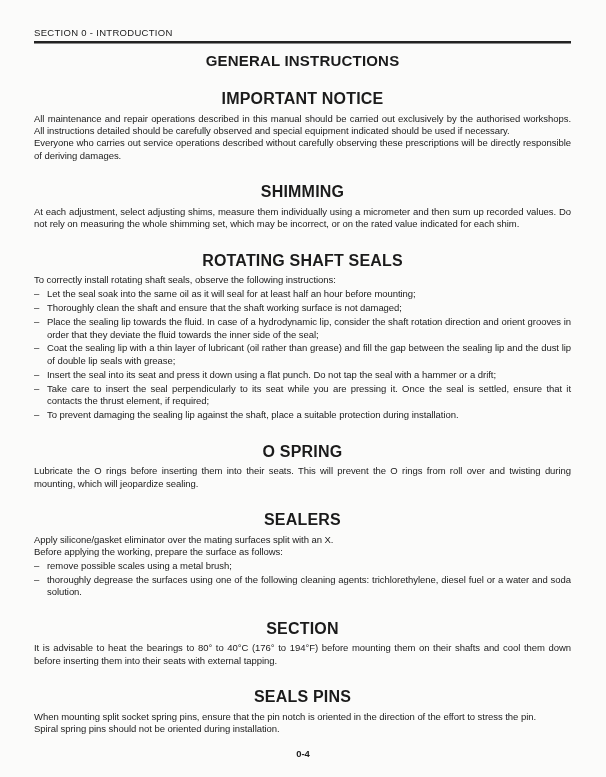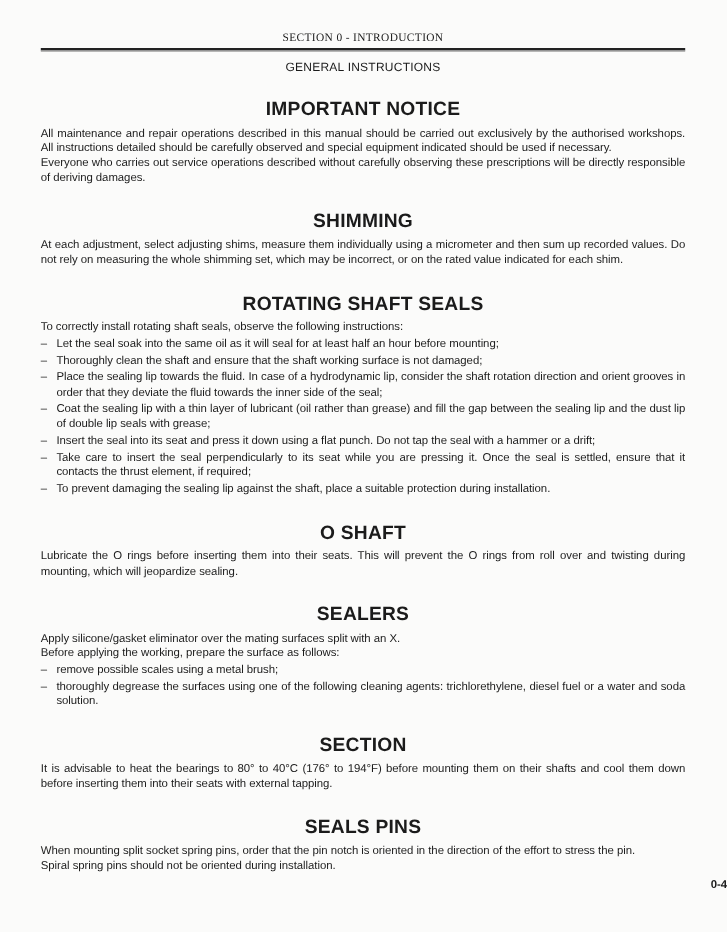--- a/index.html
+++ b/index.html
@@ -18,37 +18,36 @@
     position: relative;
     width: 606px;
     height: 777px;
     background: var(--paper);
     overflow: hidden;
   }
   .content {
     padding: 27px 35px 0 34px;
   }
   .doc-header {
-    text-align: center;
+    text-align: left;
     font-size: 9.5px;
     letter-spacing: 0.3px;
     color: var(--ink);
-    font-family: Liberation Serif, serif;
   }
   .rule {
     margin-top: 3px;
     height: 3px;
     border-top: 2px solid var(--rule-dark);
     border-bottom: 1px solid var(--rule-light);
   }
   .doc-title {
     margin-top: 8px;
     text-align: center;
-    font-size: 10px;
-    font-weight: normal;
+    font-size: 15px;
+    font-weight: bold;
     letter-spacing: 0.2px;
     color: var(--ink);
   }
   .sec-heading {
     margin: 21px 0 4.5px 0;
     text-align: center;
     font-size: 16px;
     font-weight: bold;
     letter-spacing: 0.2px;
     color: var(--ink);
@@ -65,24 +64,24 @@
     padding-left: 13px;
     margin-top: 1.5px;
   }
   .dash {
     position: absolute;
     left: 0;
     top: 0;
   }
   .page-number {
     position: absolute;
-    bottom: 34px;
+    bottom: 18px;
     left: 0;
     width: 100%;
-    text-align: right;
+    text-align: center;
     font-size: 9.5px;
     font-weight: bold;
     color: var(--ink);
   }
 </style>
 </head>
 <body>
 
 <div class="page">
   <div class="content">
@@ -104,35 +103,35 @@
           <p class="para">To correctly install rotating shaft seals, observe the following instructions:</p>
           <div class="bullet"><span class="dash">–</span><span>Let the seal soak into the same oil as it will seal for at least half an hour before mounting;</span></div>
           <div class="bullet"><span class="dash">–</span><span>Thoroughly clean the shaft and ensure that the shaft working surface is not damaged;</span></div>
           <div class="bullet"><span class="dash">–</span><span>Place the sealing lip towards the fluid. In case of a hydrodynamic lip, consider the shaft rotation direction and orient grooves in order that they deviate the fluid towards the inner side of the seal;</span></div>
           <div class="bullet"><span class="dash">–</span><span>Coat the sealing lip with a thin layer of lubricant (oil rather than grease) and fill the gap between the sealing lip and the dust lip of double lip seals with grease;</span></div>
           <div class="bullet"><span class="dash">–</span><span>Insert the seal into its seat and press it down using a flat punch. Do not tap the seal with a hammer or a drift;</span></div>
           <div class="bullet"><span class="dash">–</span><span>Take care to insert the seal perpendicularly to its seat while you are pressing it. Once the seal is settled, ensure that it contacts the thrust element, if required;</span></div>
           <div class="bullet"><span class="dash">–</span><span>To prevent damaging the sealing lip against the shaft, place a suitable protection during installation.</span></div>
         </section>
         <section class="doc-section">
-          <h2 class="sec-heading">O SHAFT</h2>
+          <h2 class="sec-heading">O SPRING</h2>
           <p class="para">Lubricate the O rings before inserting them into their seats. This will prevent the O rings from roll over and twisting during mounting, which will jeopardize sealing.</p>
         </section>
         <section class="doc-section">
           <h2 class="sec-heading">SEALERS</h2>
           <p class="para">Apply silicone/gasket eliminator over the mating surfaces split with an X.</p>
           <p class="para">Before applying the working, prepare the surface as follows:</p>
           <div class="bullet"><span class="dash">–</span><span>remove possible scales using a metal brush;</span></div>
           <div class="bullet"><span class="dash">–</span><span>thoroughly degrease the surfaces using one of the following cleaning agents: trichlorethylene, diesel fuel or a water and soda solution.</span></div>
         </section>
         <section class="doc-section">
           <h2 class="sec-heading">SECTION</h2>
           <p class="para">It is advisable to heat the bearings to 80° to 40°C (176° to 194°F) before mounting them on their shafts and cool them down before inserting them into their seats with external tapping.</p>
         </section>
         <section class="doc-section">
           <h2 class="sec-heading">SEALS PINS</h2>
-          <p class="para">When mounting split socket spring pins, order that the pin notch is oriented in the direction of the effort to stress the pin.</p>
+          <p class="para">When mounting split socket spring pins, ensure that the pin notch is oriented in the direction of the effort to stress the pin.</p>
           <p class="para">Spiral spring pins should not be oriented during installation.</p>
         </section>
       </div>
   </div>
   <div class="page-number">0-4</div>
 </div>
 
 </body></html>

